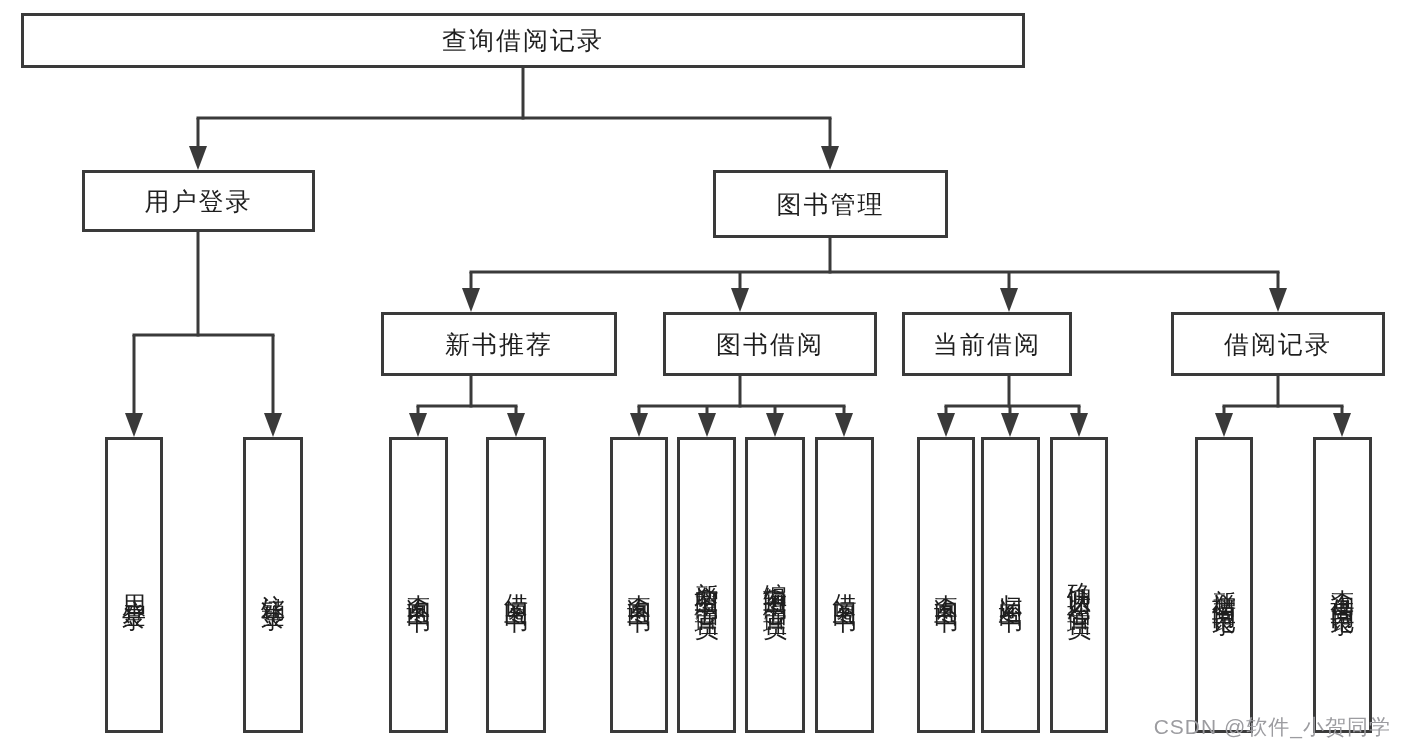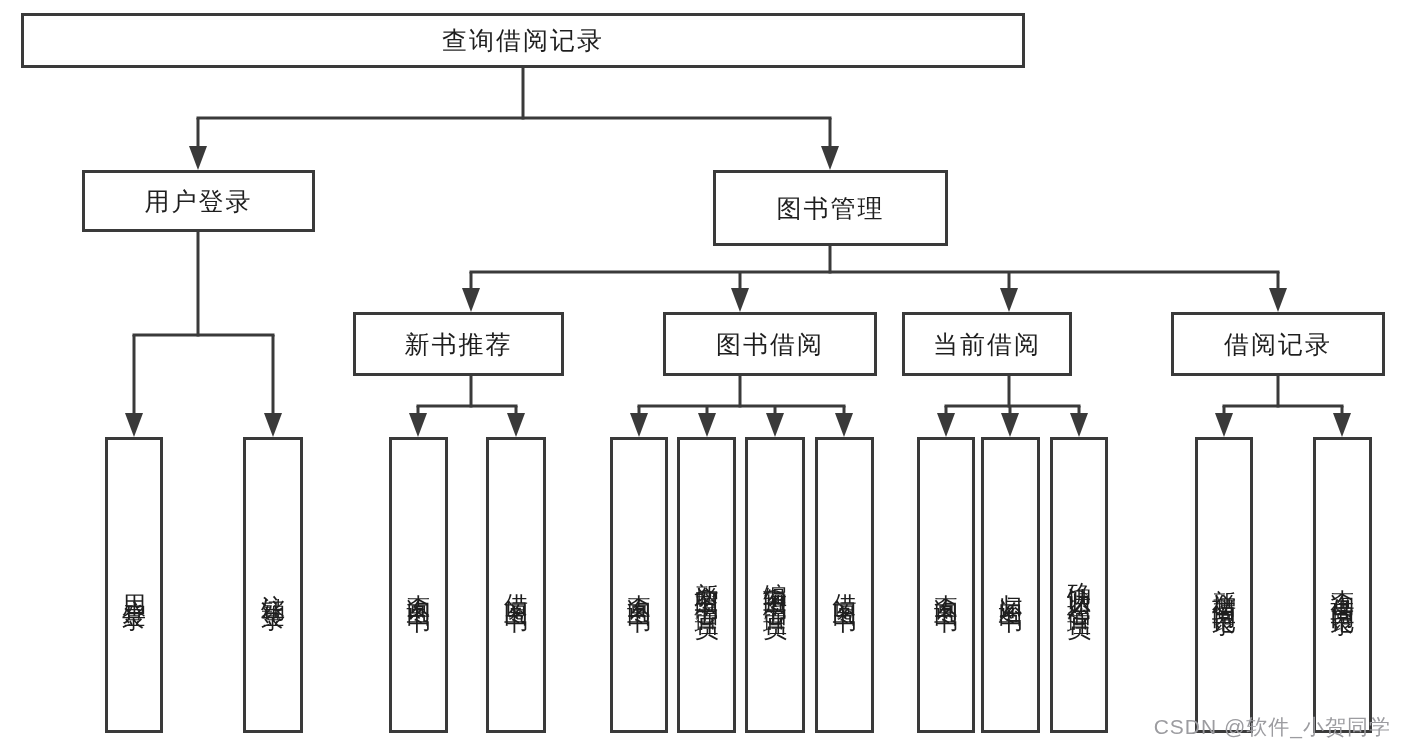--- a/index.html
+++ b/index.html
@@ -39,22 +39,22 @@
     writing-mode:vertical-rl;
     text-orientation:mixed;
     letter-spacing:5px;
     font-size:24px;
     line-height:1;
     max-height:276px;
   }
   
   .n-root        {left:21px;  top:13px;  width:1004px; height:55px;}
   .n-user-login  {left:82px;  top:170px; width:233px;  height:62px;}
-  .n-book-mgmt   {left:713px; top:170px; width:235px;  height:76px;}
-  .n-recommend   {left:353px; top:312px; width:211px;  height:64px;}
+  .n-book-mgmt   {left:713px; top:170px; width:235px;  height:68px;}
+  .n-recommend   {left:381px; top:312px; width:236px;  height:64px;}
   .n-borrow      {left:663px; top:312px; width:214px;  height:64px;}
   .n-current     {left:902px; top:312px; width:170px;  height:64px;}
   .n-records     {left:1171px;top:312px; width:214px;  height:64px;}
   .leaf          {top:437px;  height:296px;}
   .l-g1a{left:105px; width:58px;}
   .l-g1b{left:243px; width:60px;}
   .l-g2a{left:389px; width:59px;}
   .l-g2b{left:486px; width:60px;}
   .l-g3a{left:610px; width:58px;}
   .l-g3b{left:677px; width:59px;}

